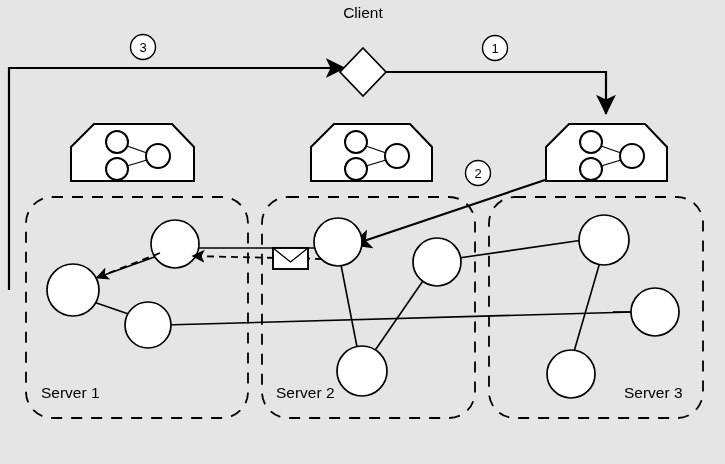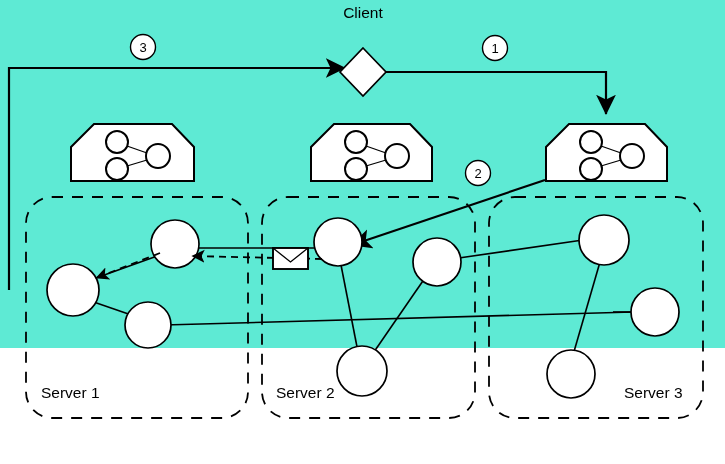--- a/index.html
+++ b/index.html
@@ -1,18 +1,18 @@
 <!DOCTYPE html>
 <html><head>
 <meta charset="utf-8">
 <style>
   html,body{margin:0;padding:0;background:#ffffff;}
   body{width:725px;height:464px;overflow:hidden;
        font-family:"Liberation Sans","DejaVu Sans",sans-serif;}
-  #diagram-root{position:relative;width:725px;height:348px;background:#5eead4;}
+  #diagram-root{position:relative;width:725px;height:464px;background:#e5e5e5;}
   svg#scene{position:absolute;top:0;left:0;width:725px;height:464px;display:block;}
   .stroke{fill:none;stroke:#000;stroke-width:1.6;}
   .stroke-thick{fill:none;stroke:#000;stroke-width:2.2;}
   .stroke-thin{fill:none;stroke:#000;stroke-width:1.3;}
   .dashbox{fill:none;stroke:#000;stroke-width:1.8;stroke-dasharray:11 9;}
   .dashline{fill:none;stroke:#000;stroke-width:1.8;stroke-dasharray:7 5;}
   .node{fill:#ffffff;stroke:#000;stroke-width:1.7;}
   .minicircle{fill:#ffffff;stroke:#000;stroke-width:2.0;}
   .numcircle{fill:#ffffff;stroke:#000;stroke-width:1.4;}
   .shape{fill:#ffffff;stroke:#000;stroke-width:2.0;}

